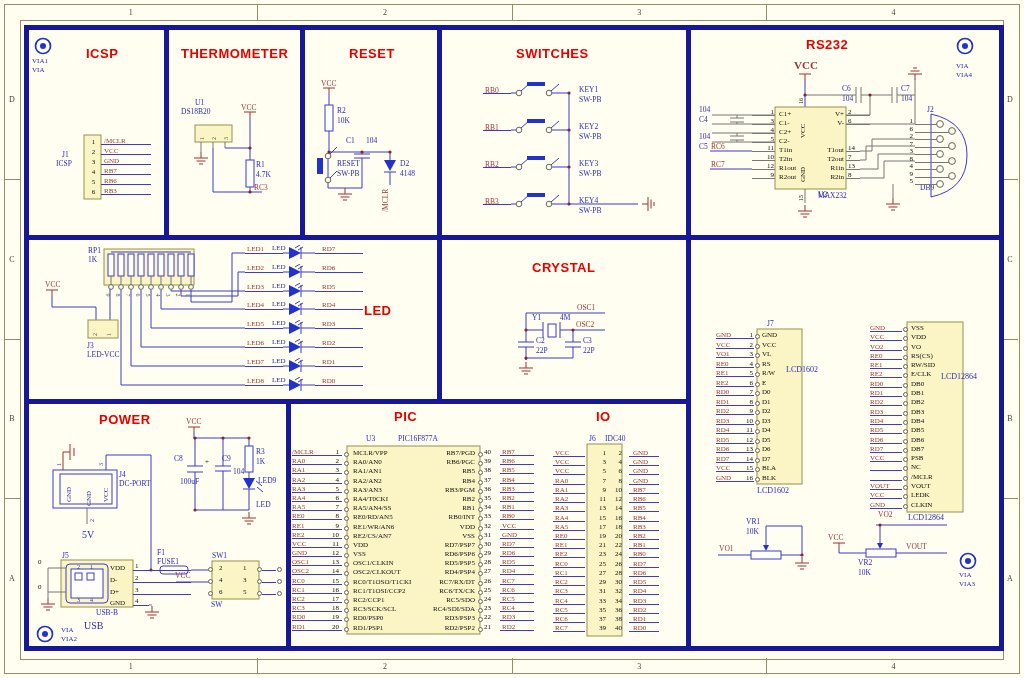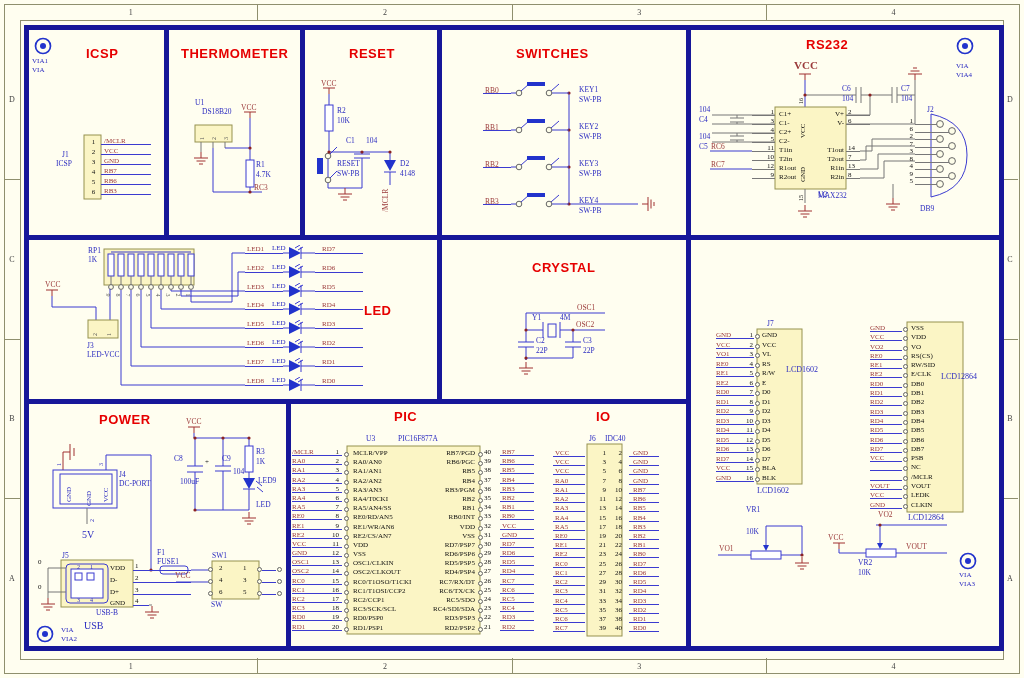--- a/index.html
+++ b/index.html
@@ -388,21 +388,21 @@
         <span class="net">RB6</span>
       </div>
       <div class="row">
         <i class="wire"></i>
         <span class="num">6</span>
         <span class="net">RB3</span>
       </div>
     </div>
 
   <span class="t f75 blue" style="left:195px;top:99px">U1</span>
-  <span class="t f75 blue" style="left:202px;top:108px">DS18B20</span>
+  <span class="t f75 blue" style="left:181px;top:108px">DS18B20</span>
   <span class="t f6 gray rot" style="left:199px;top:140px">1</span>
   <span class="t f6 gray rot" style="left:211px;top:140px">2</span>
   <span class="t f6 gray rot" style="left:223px;top:140px">3</span>
   <span class="t f75 red" style="left:241px;top:104px">VCC</span>
   <span class="t f75 blue" style="left:256px;top:161px">R1</span>
   <span class="t f75 blue" style="left:256px;top:171px">4.7K</span>
   <span class="t f75 red" style="left:254px;top:184px">RC3</span>
 
   <span class="t f75 red" style="left:321px;top:80px">VCC</span>
   <span class="t f75 blue" style="left:337px;top:107px">R2</span>
@@ -479,21 +479,21 @@
   <span class="t f75 blue" style="left:842px;top:95px">104</span>
   <span class="t f75 blue" style="left:901px;top:85px">C7</span>
   <span class="t f75 blue" style="left:901px;top:95px">104</span>
   <span class="t f6 blk rot" style="left:798px;top:104px">16</span>
   <span class="t f6 blk rot" style="left:798px;top:201px">15</span>
   <span class="t f7 blk rot" style="left:800px;top:138px">VCC</span>
   <span class="t f7 blk rot" style="left:800px;top:182px">GND</span>
   <span class="t f75 blue" style="left:818px;top:191px">U2</span>
   <span class="t f75 blue" style="left:818px;top:192px">MAX232</span>
   <span class="t f75 blue" style="left:927px;top:106px">J2</span>
-  <span class="t f75 blue" style="left:920px;top:205px">DB9</span>
+  <span class="t f75 blue" style="left:920px;top:184px">DB9</span>
   <div class="rows" id="m232L">
       <div class="row">
         <i class="wire"></i>
         <span class="num">1</span>
         <span class="name">C1+</span>
       </div>
       <div class="row">
         <i class="wire"></i>
         <span class="num">3</span>
         <span class="name">C1-</span>
@@ -1490,21 +1490,21 @@
         <i class="circ"></i>
         <span class="name">LEDK</span>
       </div>
       <div class="row">
         <i class="wire"></i>
         <span class="net">GND</span>
         <i class="circ"></i>
         <span class="name">CLKIN</span>
       </div>
     </div>
-  <span class="t f75 blue" style="left:746px;top:506px">VR1</span>
+  <span class="t f75 blue" style="left:746px;top:518px">VR1</span>
   <span class="t f75 blue" style="left:746px;top:528px">10K</span>
   <span class="t f75 red" style="left:719px;top:545px">VO1</span>
   <span class="t f75 red" style="left:878px;top:511px">VO2</span>
   <span class="t f75 red" style="left:828px;top:534px">VCC</span>
   <span class="t f75 red" style="left:906px;top:543px">VOUT</span>
   <span class="t f75 blue" style="left:858px;top:559px">VR2</span>
   <span class="t f75 blue" style="left:858px;top:569px">10K</span>
   <span class="t f7 blue" style="left:959px;top:572px">VIA</span>
   <span class="t f7 blue" style="left:959px;top:581px">VIA3</span>
 

